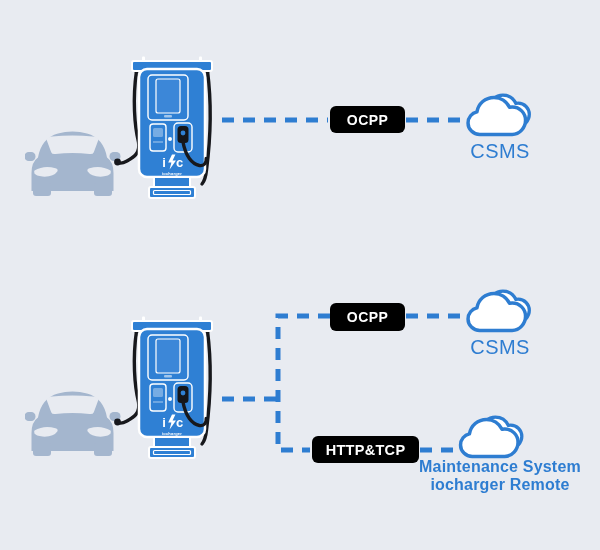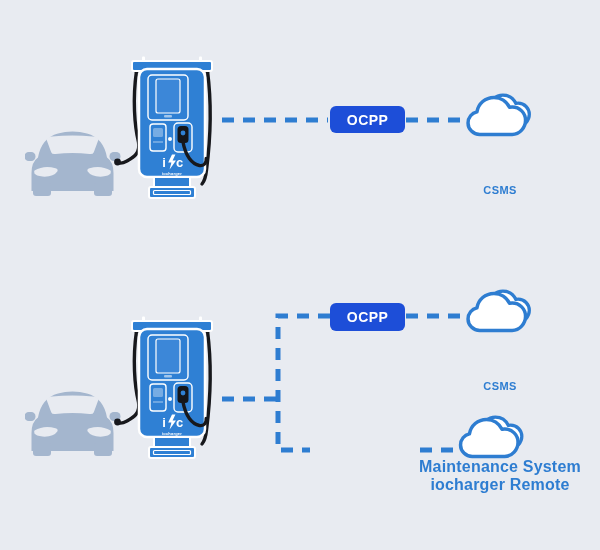--- a/index.html
+++ b/index.html
@@ -9,37 +9,36 @@
     background:#e8ebf1;
     overflow:hidden;
     font-family:"Liberation Sans", sans-serif;
   }
   .abs{position:absolute;}
   svg{display:block;}
   .connector-layer{position:absolute;left:0;top:0;width:600px;height:550px;pointer-events:none;}
   .connector{stroke:#2e7dd1;stroke-width:5;fill:none;stroke-dasharray:12 9;}
   .badge{
     position:absolute;
-    background:#1d4ed8;
+    background:#000000;
     border-radius:6px;
     color:#ffffff;
     font-weight:bold;
     display:flex;align-items:center;justify-content:center;
     letter-spacing:.4px;
     font-size:14px;
   }
   .badge.wide{font-size:14.5px;letter-spacing:.3px;}
   .cloud-label{
     position:absolute;
     color:#2e7dd1;
-    font-weight:bold;
-    font-size:11px;
+    font-weight:normal;
+    font-size:20px;
     text-align:center;
     letter-spacing:.4px;
-    margin-top:44px;
   }
   .rms-label{
     position:absolute;
     color:#2e7dd1;
     font-weight:bold;
     font-size:16px;
     line-height:18px;
     text-align:center;
     letter-spacing:.2px;
   }
@@ -132,20 +131,21 @@
     <use href="#cloud-glyph"></use>
   </svg>
   <div class="cloud-label" style="left:466px;top:140px;width:68px">CSMS</div>
 
   <div class="badge" style="left:330px;top:303px;width:75px;height:28px">OCPP</div>
   <svg class="abs" style="left:466px;top:289px" width="68" height="48" viewBox="0 0 66 47">
     <use href="#cloud-glyph"></use>
   </svg>
   <div class="cloud-label" style="left:466px;top:336px;width:68px">CSMS</div>
 
+  <div class="badge wide" style="left:312px;top:436px;width:107px;height:27px">HTTP&amp;TCP</div>
   <svg class="abs" style="left:458px;top:415px" width="69" height="48" viewBox="0 0 66 47">
     <use href="#cloud-glyph"></use>
   </svg>
   <div class="rms-label" style="left:400px;top:458px;width:200px">
     <div>Maintenance System</div>
     <div>iocharger Remote</div>
   </div>
 
 </div>
 

